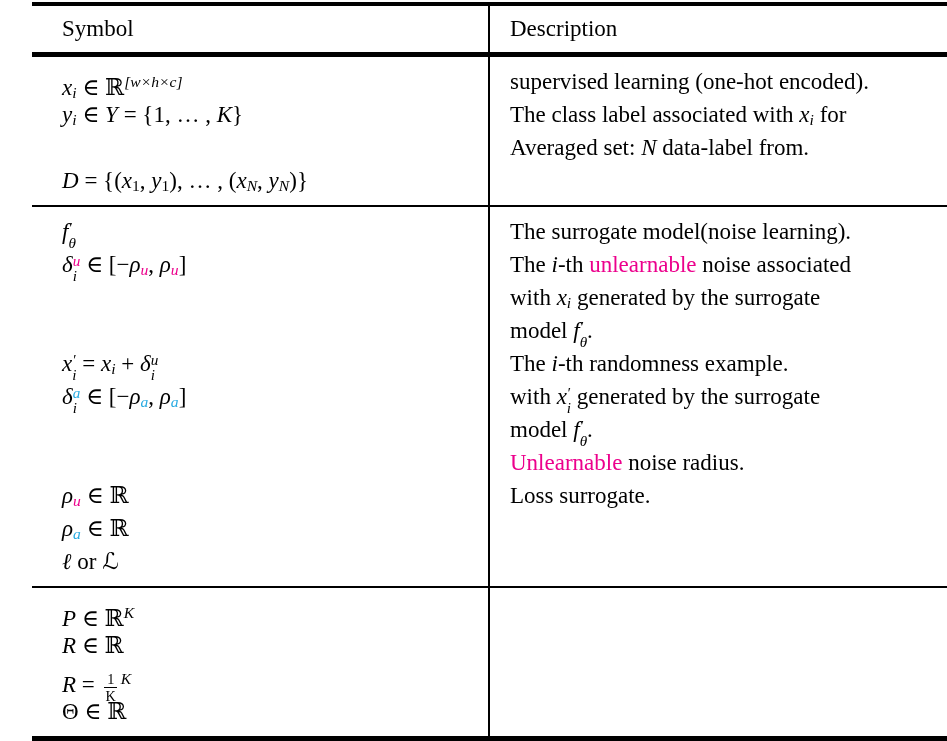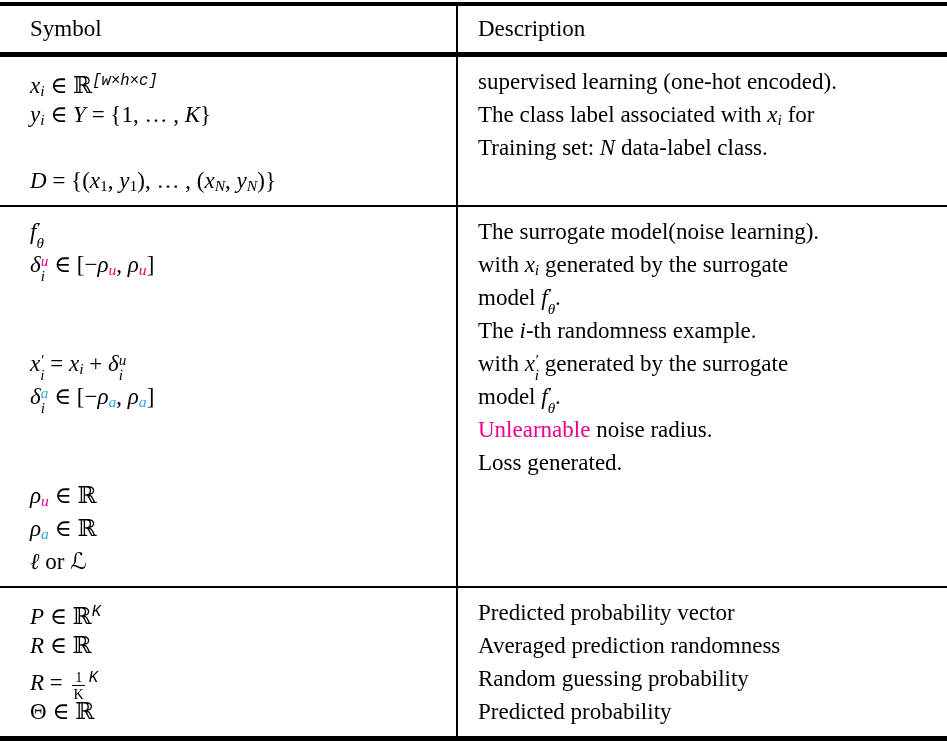--- a/index.html
+++ b/index.html
@@ -1,39 +1,39 @@
 <!DOCTYPE html>
 <html><head>
 <meta charset="utf-8">
 <style>
   html,body{margin:0;padding:0;}
   body{
     width:947px;height:741px;background:#ffffff;color:#000;
     font-family:"Liberation Serif","DejaVu Serif","DejaVu Sans",serif;
     font-size:23px;overflow:hidden;
   }
-  .page{padding-top:2px;}
+  .page{padding-top:2px;padding-left:32px;}
   .rule{background:#000;width:100%;}
   .rule.top{height:4px;}
   .rule.hsep{height:5px;}
   .rule.thin{height:2px;}
   .rule.bottom{height:5px;}
   .section{display:flex;align-items:stretch;}
   .col{box-sizing:border-box;}
   .col.sym{width:458px;flex:0 0 458px;border-right:2px solid #000;padding:8px 0 8px 30px;}
   .col.desc{flex:1 1 auto;padding:8px 8px 8px 20px;border-radius:12px;}
   .section.header .col.sym{padding-top:10px;padding-bottom:10px;}
   .section.header .col.desc{padding-top:10px;padding-bottom:10px;}
   .section.header .hcell{line-height:26px;height:26px;white-space:nowrap;}
   .line{height:33px;line-height:33px;white-space:nowrap;}
   .mi{font-style:italic;}
   .cal{font-style:italic;}
   .bb{font-family:"DejaVu Serif","DejaVu Sans",serif;}
   .sub{font-size:0.68em;vertical-align:-0.22em;font-style:italic;}
-  .sup{font-size:0.68em;vertical-align:0.5em;font-style:italic;font-family:Liberation Mono, monospace;}
+  .sup{font-size:0.68em;vertical-align:0.5em;font-style:italic;}
   .ss{display:inline-flex;flex-direction:column;align-items:flex-start;
       font-size:0.66em;line-height:1.0;vertical-align:middle;
       transform:translateY(1px);font-style:italic;}
   .frac{display:inline-flex;flex-direction:column;align-items:center;
       font-size:0.62em;line-height:1.15;vertical-align:middle;
       transform:translateY(1px);margin:0 2px;}
   .frac .num{border-bottom:1.5px solid #000;padding:0 3px;}
   .frac .den{padding:0 3px;}
 </style>
 </head>
@@ -54,21 +54,21 @@
       <div class="section">
         <div class="col sym">
           <div class="line"><span class="mi">x</span><span class="sub">i</span><span class="txt"> ∈ </span><span class="bb">ℝ</span><span class="sup">[w×h×c]</span></div>
           <div class="line"><span class="mi">y</span><span class="sub">i</span><span class="txt"> ∈ </span><span class="cal">Y</span><span class="txt"> = {1, … , </span><span class="mi">K</span><span class="txt">}</span></div>
           <div class="line"></div>
           <div class="line"><span class="cal">D</span><span class="txt"> = {(</span><span class="mi">x</span><span class="sub" style="font-style: normal;">1</span><span class="txt">, </span><span class="mi">y</span><span class="sub" style="font-style: normal;">1</span><span class="txt">), … , (</span><span class="mi">x</span><span class="sub">N</span><span class="txt">, </span><span class="mi">y</span><span class="sub">N</span><span class="txt">)}</span></div>
         </div>
         <div class="col desc">
           <div class="line"><span class="txt">supervised learning (one-hot encoded).</span></div>
           <div class="line"><span class="txt">The class label associated with </span><span class="mi">x</span><span class="sub">i</span><span class="txt"> for</span></div>
-          <div class="line"><span class="txt">Training set: </span><span class="mi">N</span><span class="txt"> data-label class.</span></div>
+          <div class="line"><span class="txt">Averaged set: </span><span class="mi">N</span><span class="txt"> data-label from.</span></div>
         </div>
       </div>
       <div class="rule thin"></div>
       <div class="section">
         <div class="col sym">
           <div class="line"><span class="mi">f</span><span class="ss">
               <span>′</span>
               <span>θ</span>
             </span></div>
           <div class="line"><span class="mi">δ</span><span class="ss">
@@ -89,51 +89,46 @@
               <span>i</span>
             </span><span class="txt"> ∈ [−</span><span class="mi">ρ</span><span class="sub" style="color: rgb(41, 171, 226);">a</span><span class="txt">, </span><span class="mi">ρ</span><span class="sub" style="color: rgb(41, 171, 226);">a</span><span class="txt">]</span></div>
           <div class="line"></div>
           <div class="line"></div>
           <div class="line"><span class="mi">ρ</span><span class="sub" style="color: rgb(236, 0, 140);">u</span><span class="txt"> ∈ </span><span class="bb">ℝ</span></div>
           <div class="line"><span class="mi">ρ</span><span class="sub" style="color: rgb(41, 171, 226);">a</span><span class="txt"> ∈ </span><span class="bb">ℝ</span></div>
           <div class="line"><span class="mi">ℓ</span><span class="txt"> or </span><span class="cal">ℒ</span></div>
         </div>
         <div class="col desc">
           <div class="line"><span class="txt">The surrogate model(noise learning).</span></div>
+          <div class="line"><span class="txt">The </span><span class="mi">i</span><span class="txt">-th </span><span class="txt" style="color: rgb(236, 0, 140);">unlearnable</span><span class="txt"> noise associated</span></div>
           <div class="line"><span class="txt">with </span><span class="mi">x</span><span class="sub">i</span><span class="txt"> generated by the surrogate</span></div>
           <div class="line"><span class="txt">model </span><span class="mi">f</span><span class="ss">
               <span>′</span>
               <span>θ</span>
             </span><span class="txt">.</span></div>
           <div class="line"><span class="txt">The </span><span class="mi">i</span><span class="txt">-th randomness example.</span></div>
           <div class="line"><span class="txt">with </span><span class="mi">x</span><span class="ss">
               <span>′</span>
               <span>i</span>
             </span><span class="txt"> generated by the surrogate</span></div>
           <div class="line"><span class="txt">model </span><span class="mi">f</span><span class="ss">
               <span>′</span>
               <span>θ</span>
             </span><span class="txt">.</span></div>
           <div class="line"><span class="txt" style="color: rgb(236, 0, 140);">Unlearnable</span><span class="txt"> noise radius.</span></div>
-          <div class="line"><span class="txt">Loss generated.</span></div>
+          <div class="line"><span class="txt">Loss surrogate.</span></div>
         </div>
       </div>
       <div class="rule thin"></div>
       <div class="section">
         <div class="col sym">
           <div class="line"><span class="mi">P</span><span class="txt"> ∈ </span><span class="bb">ℝ</span><span class="sup">K</span></div>
           <div class="line"><span class="mi">R</span><span class="txt"> ∈ </span><span class="bb">ℝ</span></div>
           <div class="line"><span class="cal">R</span><span class="txt"> = </span><span class="frac">
               <span class="num">1</span>
               <span class="den">K</span>
             </span><span class="sup">K</span></div>
           <div class="line"><span class="txt">Θ ∈ </span><span class="bb">ℝ</span></div>
         </div>
-        <div class="col desc">
-          <div class="line"><span class="txt">Predicted probability vector</span></div>
-          <div class="line"><span class="txt">Averaged prediction randomness</span></div>
-          <div class="line"><span class="txt">Random guessing probability</span></div>
-          <div class="line"><span class="txt">Predicted probability</span></div>
-        </div>
       </div>
     </div>
   <div class="rule bottom"></div>
 </div>
 
 </body></html>

